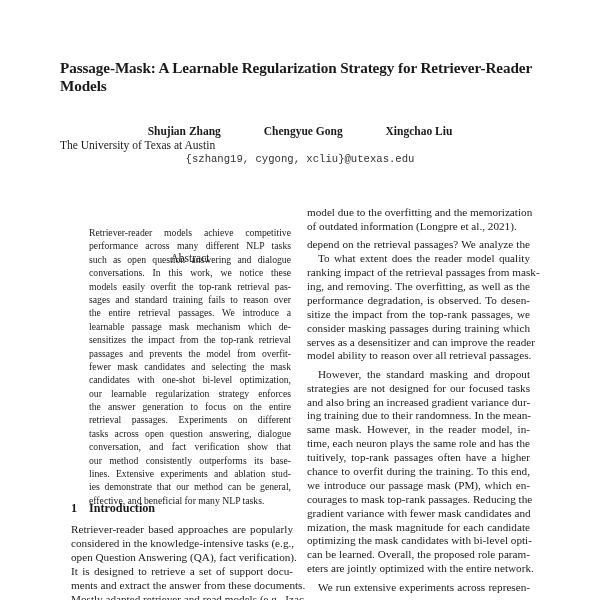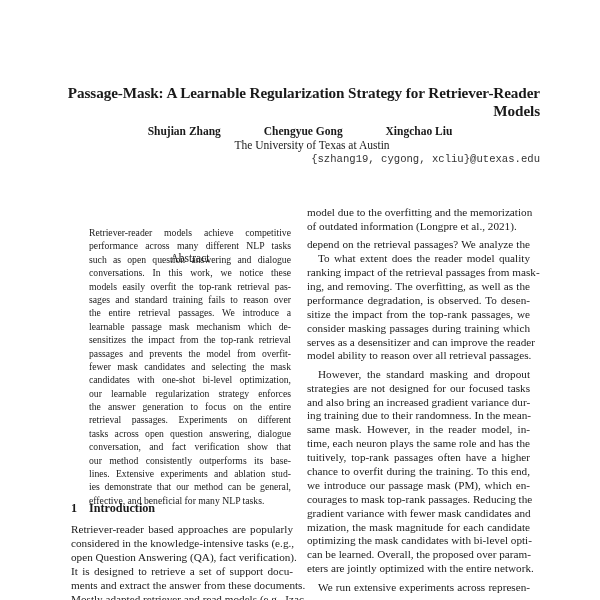--- a/index.html
+++ b/index.html
@@ -1,26 +1,26 @@
 <!DOCTYPE html>
 <html><head>
   <meta charset="utf-8">
   <style>
     html, body { margin: 0; padding: 0; background: #ffffff; }
     body { width: 600px; height: 600px; overflow: hidden; position: relative; color: #1a1a1a;
            font-family: "Liberation Serif", "DejaVu Serif", serif; }
     .page { position: absolute; left: 0; top: 0; width: 600px; height: 600px; }
-    .title { position: absolute; left: 60px; top: 84px; width: 480px; text-align: right;
+    .title { position: absolute; left: 60px; top: 59px; width: 480px; text-align: left;
              font-weight: bold; font-size: 15.2px; line-height: 18px; letter-spacing: -0.1px; }
     .authors { position: absolute; left: 60px; top: 124px; width: 480px; text-align: center;
                font-weight: bold; font-size: 11.5px; line-height: 14px; word-spacing: 0; }
     .authors span.a { display: inline-block; margin: 0 20px; }
-    .affil { position: absolute; left: 72px; top: 138px; width: 480px; text-align: center;
+    .affil { position: absolute; left: 60px; top: 138px; width: 480px; text-align: left;
              font-size: 11.5px; line-height: 14px; }
-    .email { position: absolute; left: 60px; top: 152px; width: 480px; text-align: right;
+    .email { position: absolute; left: 60px; top: 152px; width: 480px; text-align: center;
              font-family: "Liberation Mono", "DejaVu Sans Mono", monospace; font-size: 10.6px; line-height: 14px; color: #333; }
     .abs-head { position: absolute; left: 90px; top: 205px; width: 200px; text-align: center;
                 font-weight: normal; font-size: 11.5px; line-height: 14px; margin-top: 46px; }
     .abs { position: absolute; left: 89px; top: 226px; width: 202px; font-size: 9.7px; line-height: 13.4px; }
     .line { display: block; white-space: nowrap; text-align: justify; text-align-last: justify; height: 13.4px; }
     .line.last { text-align-last: left; }
     .sec-head { position: absolute; left: 71px; top: 501px; font-weight: bold; font-size: 12.2px; line-height: 14px; }
     .sec-head .num { display: inline-block; width: 18px; }
     .intro { position: absolute; left: 71px; top: 522px; width: 222px; font-size: 11.2px; line-height: 14px; }
     .intro .line { height: 14px; }
@@ -109,21 +109,21 @@
         <span class="line">ing training due to their randomness. In the mean-</span>
         <span class="line">same mask.  However, in the reader model, in-</span>
         <span class="line">time, each neuron plays the same role and has the</span>
         <span class="line">tuitively, top-rank passages often have a higher</span>
         <span class="line">chance to overfit during the training. To this end,</span>
         <span class="line">we introduce our passage mask (PM), which en-</span>
         <span class="line">courages to mask top-rank passages. Reducing the</span>
         <span class="line">gradient variance with fewer mask candidates and</span>
         <span class="line">mization, the mask magnitude for each candidate</span>
         <span class="line">optimizing the mask candidates with bi-level opti-</span>
-        <span class="line">can be learned. Overall, the proposed over param-</span>
+        <span class="line">can be learned. Overall, the proposed role param-</span>
         <span class="line last">eters are jointly optimized with the entire network.</span>
       </div>
       <span class="para-gap"></span>
       <div>
         <span class="line indent">We run extensive experiments across represen-</span>
       </div>
     </div>
 </div>
 
 </body></html>

